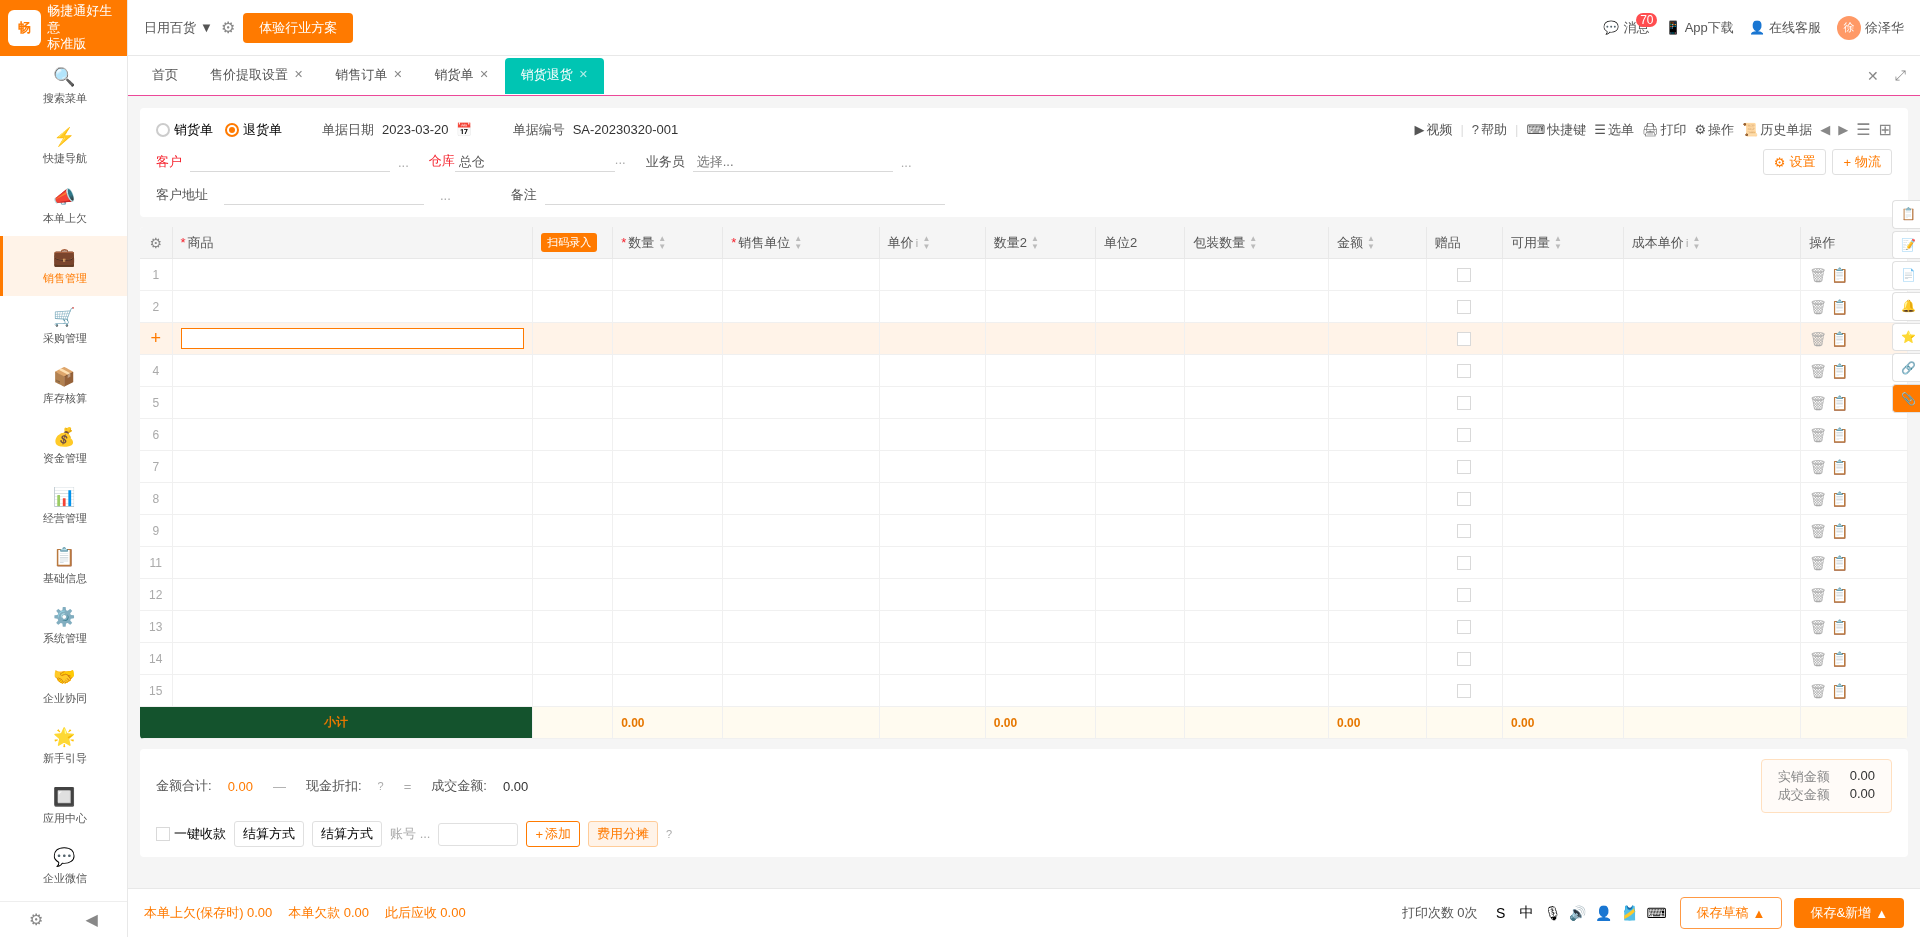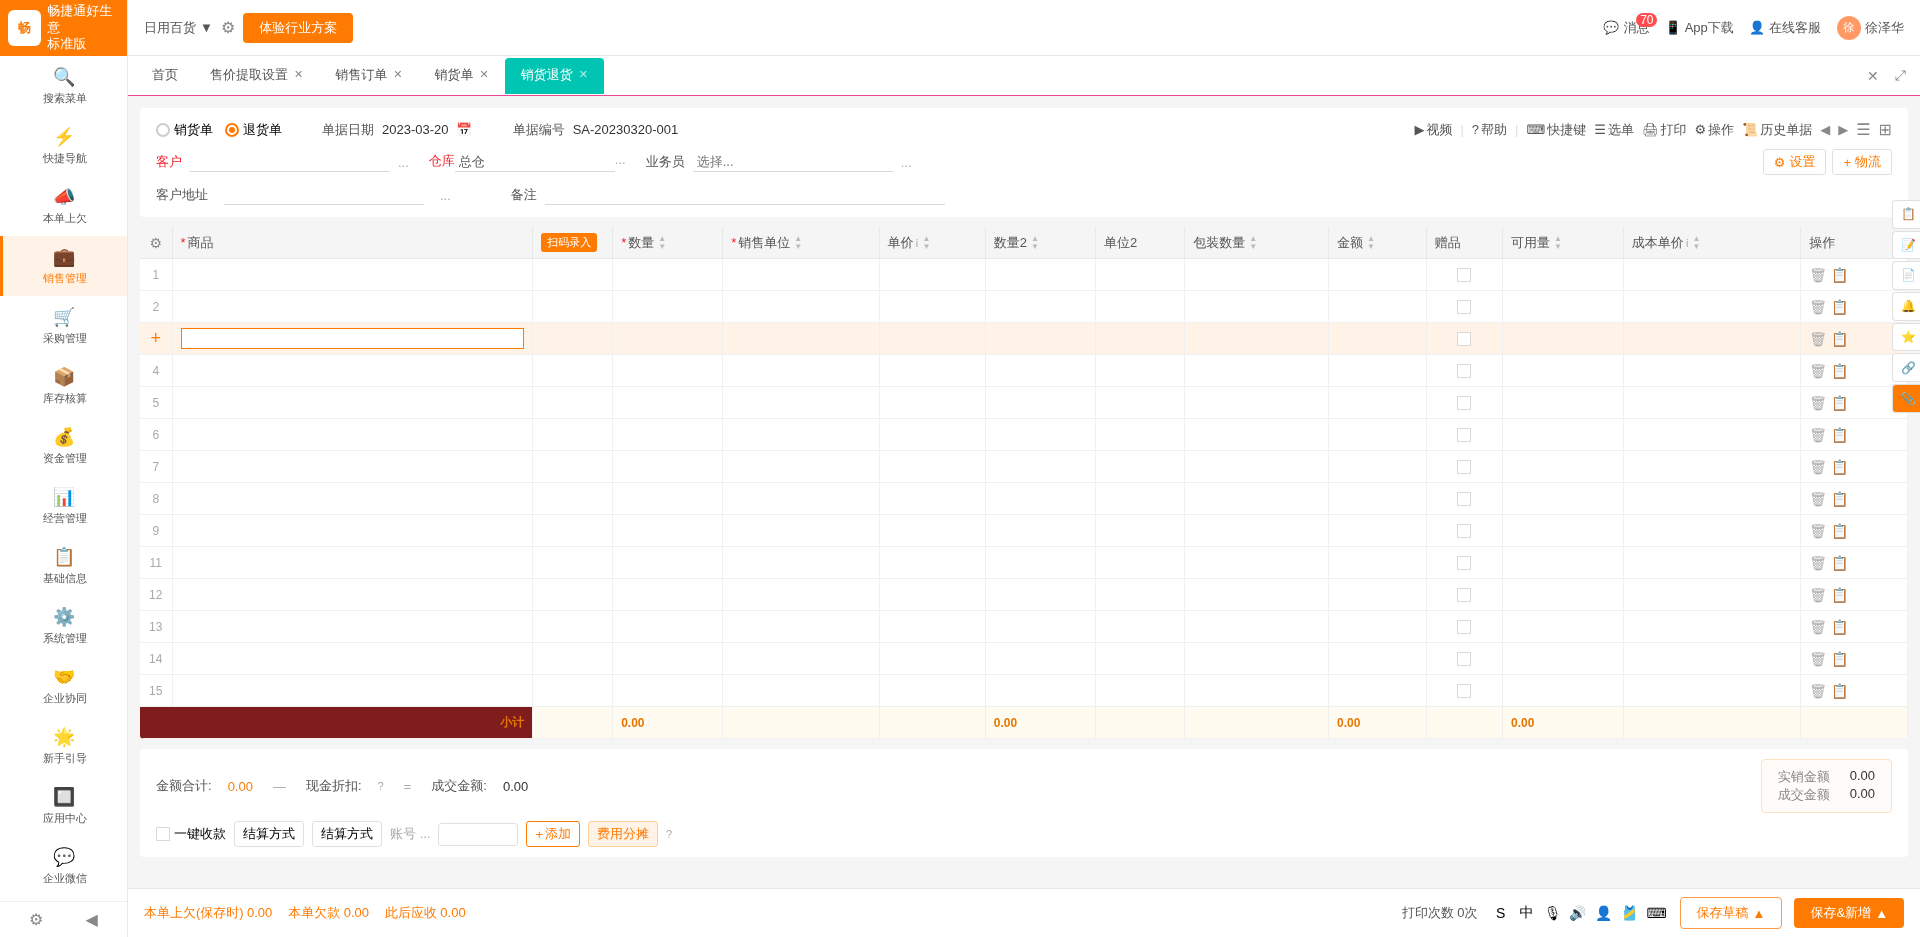--- a/index.html
+++ b/index.html
@@ -802,21 +802,21 @@
       <td></td>
       <td></td>
       <td>
         <div class="action-icons">
           <span class="action-icon">🗑</span>
           <span class="action-icon">📋</span>
         </div>
       </td>
     </tr>
             <tr class="subtotal-row">
-    <td colspan="2" style="text-align:right;background:#7f1d1d;font-weight:bold;color:#e67700;">小计</td>
+    <td colspan="2" style="text-align:center;background:#14532d;font-weight:bold;color:#e67700;">小计</td>
     <td style="background:#fffbf0;"></td>
     <td style="background:#fffbf0;color:#e67700;">0.00</td>
     <td style="background:#fffbf0;"></td>
     <td style="background:#fffbf0;"></td>
     <td style="background:#fffbf0;color:#e67700;">0.00</td>
     <td style="background:#fffbf0;"></td>
     <td style="background:#fffbf0;"></td>
     <td style="background:#fffbf0;color:#e67700;">0.00</td>
     <td style="background:#fffbf0;"></td>
     <td style="background:#fffbf0;color:#e67700;">0.00</td>

